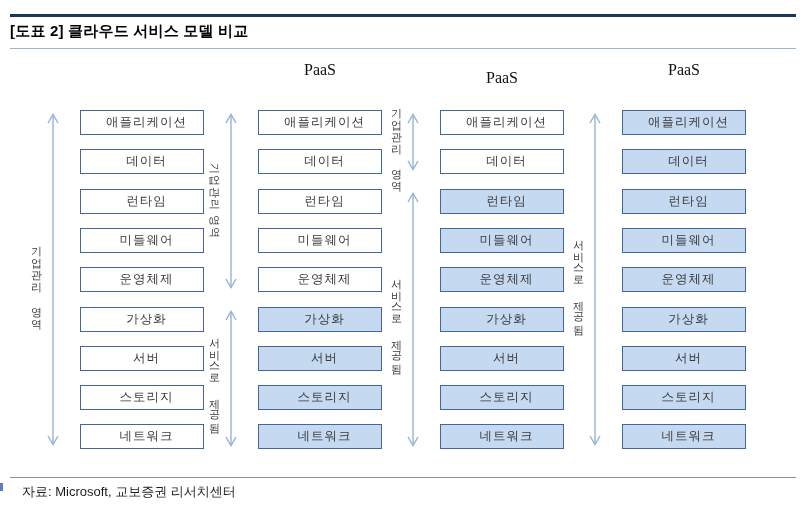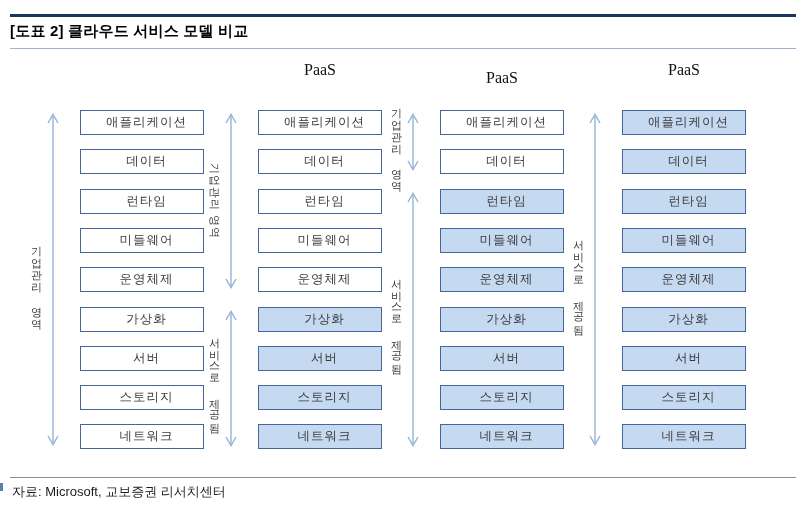--- a/index.html
+++ b/index.html
@@ -15,21 +15,21 @@
              border:1.5px solid var(--box-border,#44679b);
              background:var(--box-fill-managed,#fff);
              display:flex;align-items:center;justify-content:center;}
   .layer-box.service{background:var(--box-fill-service,#c5d9f1);}
   .layer-box span{font-size:12.5px;color:var(--box-text,#3a3a3a);letter-spacing:1px;white-space:nowrap;margin-left:9px;}
   .scope-arrow{line-height:0;}
   .arrow-label{font-size:11px;color:var(--box-text,#3a3a3a);}
   .arrow-label.upright{writing-mode:vertical-rl;text-orientation:upright;letter-spacing:1px;}
   .arrow-label.rotated{white-space:nowrap;letter-spacing:1px;}
   #footer-rule{left:10px;top:477px;width:786px;height:1px;background:var(--footer-rule,#8f8f8f);}
-  #source{left:12px;top:483px;font-size:13px;color:#1b1b1b;white-space:nowrap;}
+  #source{left:22px;top:483px;font-size:13px;color:#1b1b1b;white-space:nowrap;}
   #stray{left:0;top:483px;width:3px;height:8px;background:#5b7fb9;}
 </style>
 </head>
 <body>
 
 <div id="page">
   <div class="abs" id="top-rule"></div>
   <div class="abs" id="title">[도표 2] 클라우드 서비스 모델 비교</div>
   <div class="abs" id="title-rule"></div>
   <div class="abs" id="diagram" style="left:0;top:0;width:800px;height:505px;">

